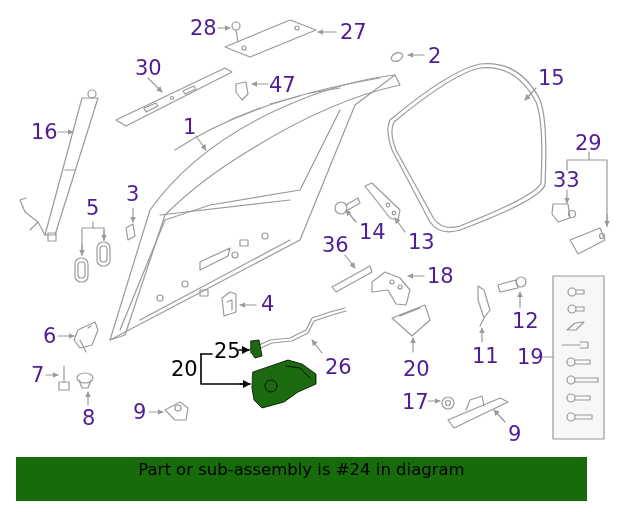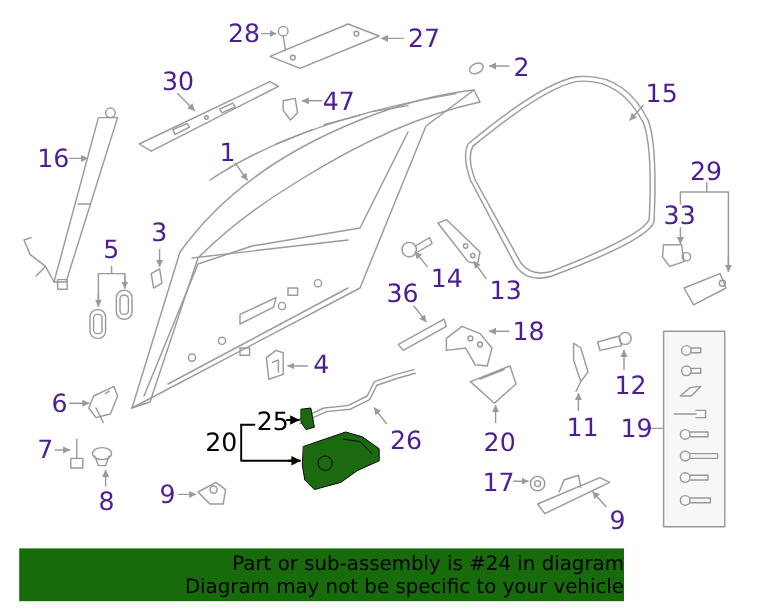--- a/index.html
+++ b/index.html
@@ -1,22 +1,22 @@
 <!DOCTYPE html>
 <html><head>
 <meta charset="utf-8">
 <style>
   html, body { margin: 0; padding: 0; background: #ffffff; }
   body { width: 640px; height: 512px; position: relative; overflow: hidden;
          font-family: "DejaVu Sans", sans-serif; }
   #diagram { position: absolute; left: 0; top: 0; width: 640px; height: 456px; }
   .callout { position: absolute; font-size: 21px; color: #4c1d95; line-height: 1; white-space: nowrap; }
   .callout.active { color: #000000; }
-  #banner { position: absolute; left: 16px; top: 457px; width: 504px; height: 44px;
-            background: #176b0a; color: #000; text-align: right; font-size: 16.5px; line-height: 19px;
+  #banner { position: absolute; left: 16px; top: 457px; width: 571px; height: 44px;
+            background: #176b0a; color: #000; text-align: center; font-size: 16.5px; line-height: 19px;
             padding-top: 3px; box-sizing: border-box; }
   #banner div { white-space: nowrap; }
 </style>
 </head>
 <body>
 
 <div id="diagram">
   <svg width="640" height="456" viewBox="0 0 640 456" fill="none" stroke="#9a9a9a" stroke-width="1.2" stroke-linejoin="round" stroke-linecap="round">
     <defs>
       <marker id="ah" viewBox="0 0 10 10" refX="9" refY="5" markerWidth="5" markerHeight="5" orient="auto">
@@ -266,14 +266,13 @@
   <span class="callout active" style="left:214px;top:341px">25</span>
   <span class="callout" style="left:325px;top:357px">26</span>
   <span class="callout" style="left:340px;top:22px">27</span>
   <span class="callout" style="left:190px;top:18px">28</span>
   <span class="callout" style="left:269px;top:75px">47</span>
   <span class="callout" style="left:135px;top:58px">30</span>
 </div>
 
 <div id="banner">
   <div>Part or sub-assembly is #24 in diagram</div>
-  <div>Diagram may not be specific to your vehicle</div>
 </div>
 
 </body></html>

